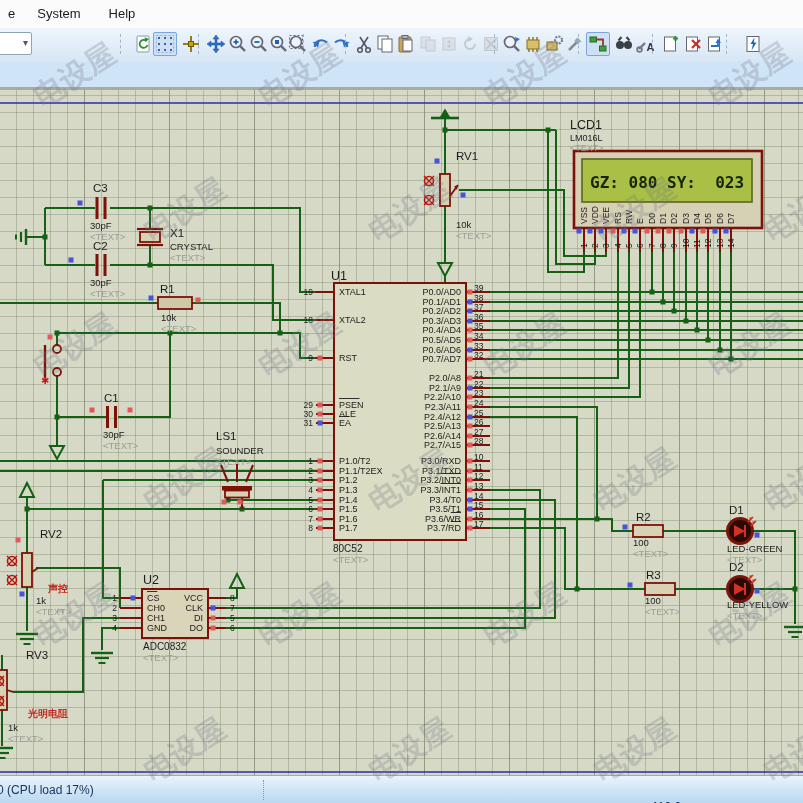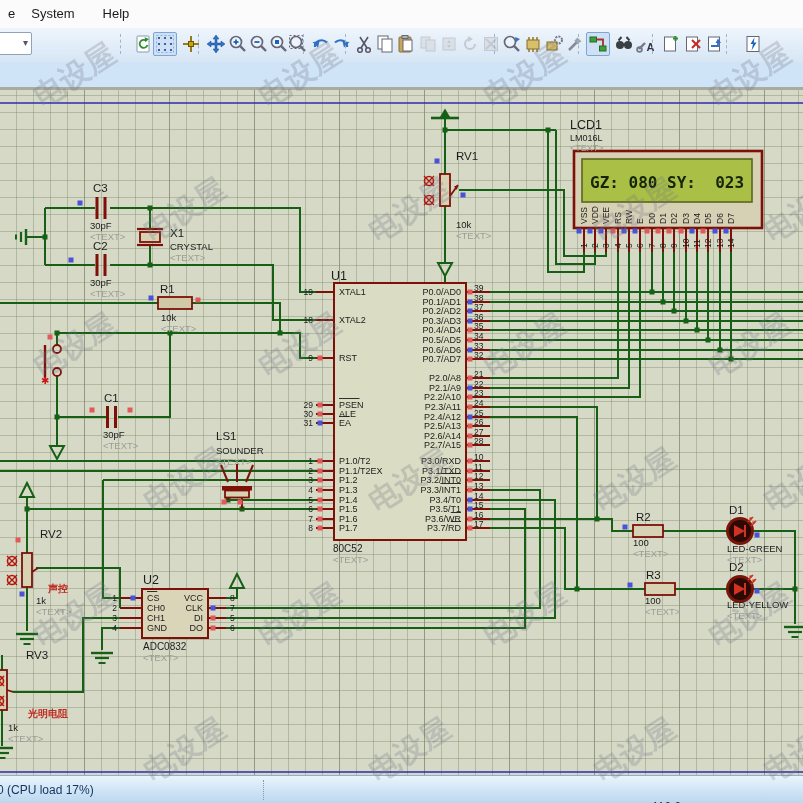--- a/index.html
+++ b/index.html
@@ -29,21 +29,21 @@
   #status-msg{position:absolute;left:-3px;top:7px;white-space:nowrap;}
   #status-coord{position:absolute;left:648px;top:24px;}
   .ssep{position:absolute;top:4px;height:20px;border-left:1px dotted #7d99b5;}
   
   .wm{position:absolute;z-index:60;font-size:30px;font-weight:bold;color:rgba(115,120,132,.27);transform:rotate(-33deg);pointer-events:none;white-space:nowrap;}
 </style>
 </head>
 <body>
 
 <div id="app">
-  <div id="menubar"><span class="menu-item" style="margin-left: 2px;">e</span><span class="menu-item" style="margin-left: 4px;">System</span><span class="menu-item" style="margin-left: 16px;">Help</span></div>
+  <div id="menubar"><span class="menu-item" style="margin-left: 2px;">e</span><span class="menu-item" style="margin-left: 10px;">System</span><span class="menu-item" style="margin-left: 16px;">Help</span></div>
   <div id="toolbar">
     <div id="combo">
         <span class="chev">▾</span>
       </div>
   <div class="tbtn" style="left: 131px;">
         <svg width="20" height="20" viewBox="0 0 20 20">
           <rect x="4" y="2" width="12" height="16" rx="1" fill="#fff" stroke="#8899aa"></rect>
           <path d="M13.5 7 A4 4 0 1 0 14.5 11" fill="none" stroke="#2f8f2f" stroke-width="1.8"></path>
           <path d="M11.5 3.2 L16 5 L12.5 8 Z" fill="#2f8f2f"></path>
         </svg>

